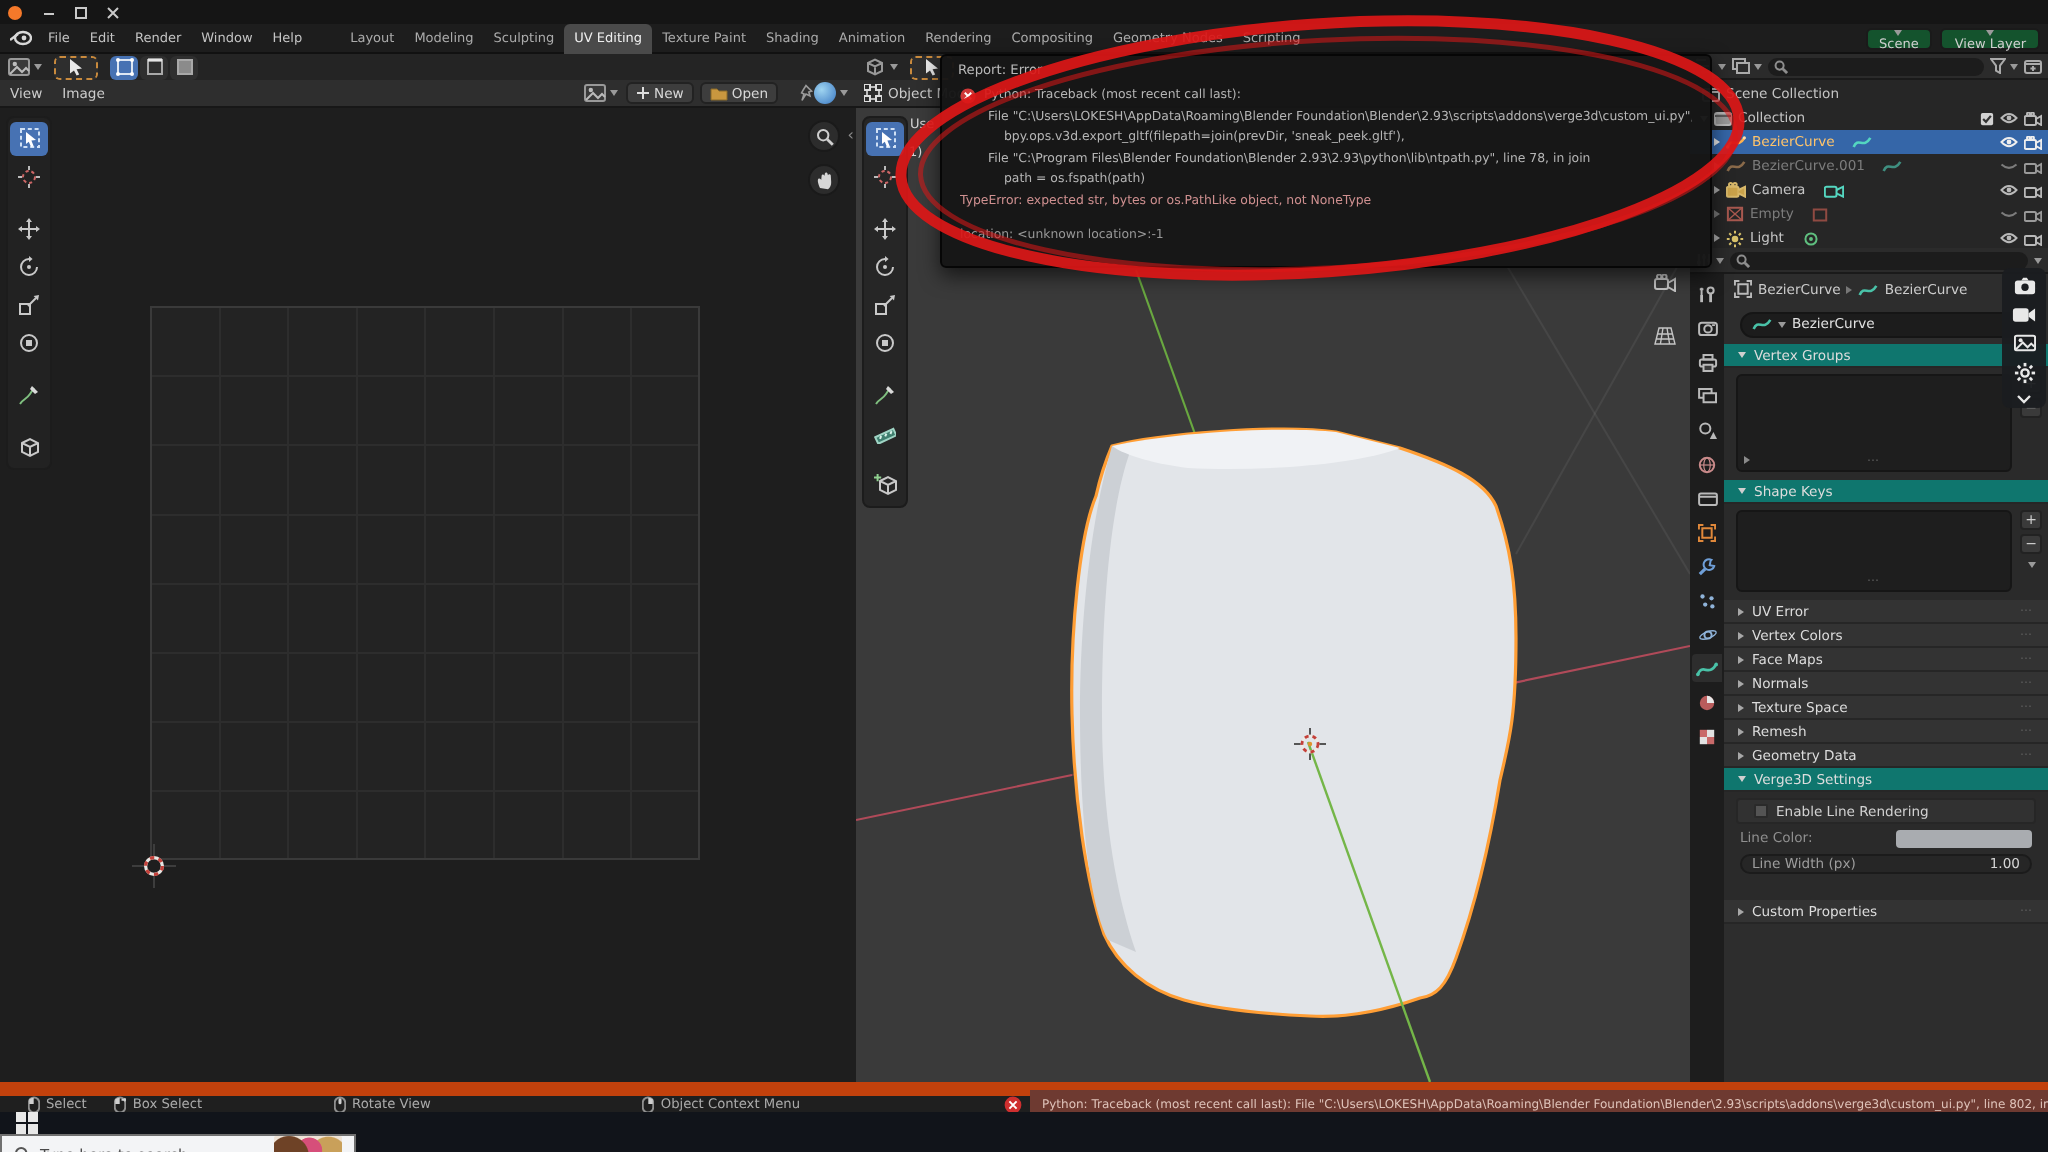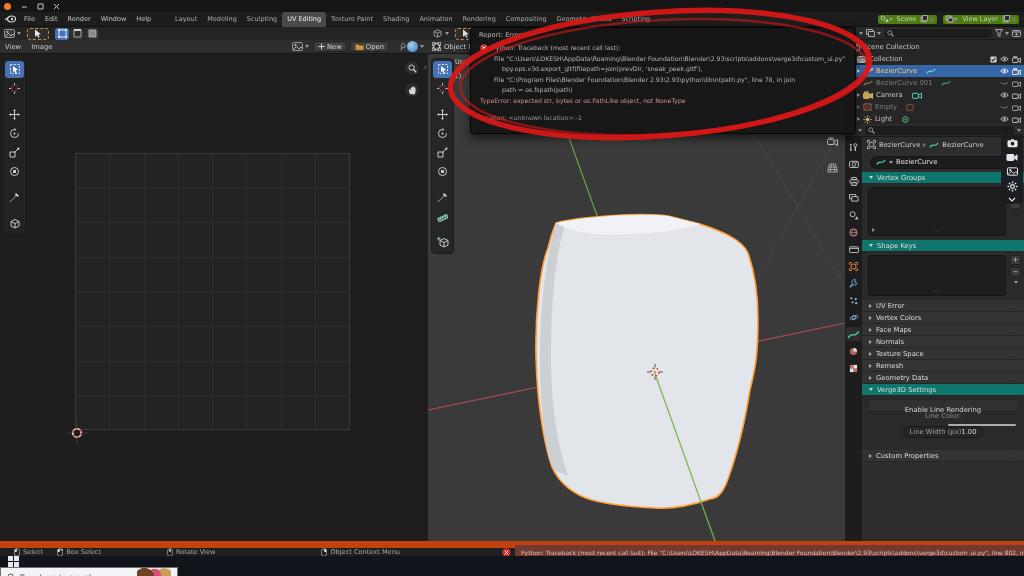--- a/index.html
+++ b/index.html
@@ -13,21 +13,21 @@
   .titlebar{position:absolute;left:0;top:0;width:1024px;height:12px;background:#151515;display:flex;align-items:center;font-size:7.5px;color:#c9c9c9;}
   .titlebar .logo{width:7px;height:7px;border-radius:50%;background:#f5792a;margin:0 5px 0 4px;}
   .titlebar .title{flex:1;white-space:nowrap;overflow:hidden;}
   .wbtn{width:16px;height:12px;display:flex;align-items:center;justify-content:center;}
 
   
   .menubar{position:absolute;left:0;top:12px;width:1024px;height:15px;background:#1d1d1d;border-bottom:1px solid #111;display:flex;align-items:center;font-size:6.5px;color:#c4c4c4;}
   .menu-item{padding:0 5px;height:15px;line-height:15px;}
   .wtab{padding:0 5px;height:15px;line-height:15px;color:#ababab;white-space:nowrap;}
   .wtab.active{background:#4a4a4a;color:#f0f0f0;border-radius:3px 3px 0 0;}
-  .scn-field{display:flex;align-items:center;background:#4d7c0f;border:1px solid #1a1a1a;border-radius:3px;height:11px;padding:0 2px;margin-left:4px;font-size:6.5px;color:#cfcfcf;}
+  .scn-field{display:flex;align-items:center;background:#14532d;border:1px solid #1a1a1a;border-radius:3px;height:11px;padding:0 2px;margin-left:4px;font-size:6.5px;color:#cfcfcf;flex-direction:column;}
   .scn-field .txt{padding:0 4px;white-space:nowrap;}
 
   
   .car{width:0;height:0;border-left:2.5px solid transparent;border-right:2.5px solid transparent;border-top:3.5px solid #9a9a9a;display:inline-block;}
   .tri-r{width:0;height:0;border-top:2.8px solid transparent;border-bottom:2.8px solid transparent;border-left:3.6px solid #a8a8a8;display:inline-block;}
   .tri-d{width:0;height:0;border-left:2.8px solid transparent;border-right:2.8px solid transparent;border-top:3.6px solid #cfcfcf;display:inline-block;}
   .grip{color:#5f5f5f;font-size:6px;letter-spacing:1px;}
 
   
   .toolsrow{position:absolute;left:0;top:0;right:0;height:13px;background:#242424;display:flex;align-items:center;gap:6px;padding:0 4px;}
@@ -75,21 +75,21 @@
   .ptab.active{background:#2d2d2d;}
   .pcontent{flex:1;background:#2d2d2d;position:relative;font-size:6.8px;}
   .brow{height:15px;display:flex;align-items:center;gap:3px;padding:0 5px;color:#cccccc;}
   .namerow{height:20px;display:flex;align-items:center;padding:0 8px;}
   .namefield{flex:1;height:13px;background:#1c1c1c;border:1px solid #151515;border-radius:7px;display:flex;align-items:center;gap:3px;padding:0 5px;color:#e2e2e2;}
   .phead{height:12px;display:flex;align-items:center;gap:4px;padding:0 7px;background:#333333;border-bottom:1px solid #262626;color:#dddddd;}
   .phead.open{background:#0f766e;}
   .pbody{background:#2a2a2a;position:relative;}
   .listbox{position:absolute;left:6px;top:3px;right:18px;bottom:4px;background:#1e1e1e;border:1px solid #161616;border-radius:3px;}
   .sq-btn{width:11px;height:10px;background:#3a3a3a;border:1px solid #222;border-radius:2px;color:#cfcfcf;display:flex;align-items:center;justify-content:center;font-size:7px;line-height:7px;}
-  .v3drow{display:flex;align-items:center;padding:0 8px;height:14px;gap:4px;flex-direction:column;}
+  .v3drow{display:flex;align-items:center;padding:0 8px;height:14px;gap:4px;}
   .chk{width:7px;height:7px;background:#545454;border:1px solid #2a2a2a;border-radius:1px;}
   .slider{flex:1;height:10px;background:#262626;border:1px solid #1b1b1b;border-radius:5px;display:flex;align-items:center;justify-content:space-between;padding:0 5px;color:#9d9d9d;}
   .swatch{width:68px;height:9px;background:#a9acb0;border-radius:2px;margin-left:auto;}
 
   .watermark{position:absolute;left:862px;top:501px;z-index:45;color:#9a9a9a;pointer-events:none;}
   .watermark .l1{font-size:11px;}
   .watermark .l2{font-size:7px;color:#8f8f8f;margin-top:2px;}
 
   .float-tb{position:absolute;left:1001px;top:134px;width:22px;background:rgba(26,28,32,.95);border-radius:4px;z-index:50;display:flex;flex-direction:column;align-items:center;padding:4px 0 2px;gap:5px;}
 

